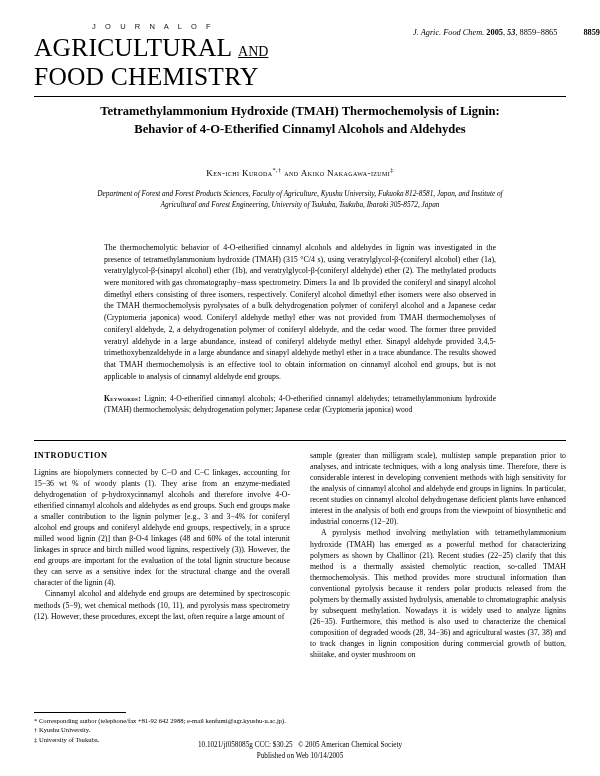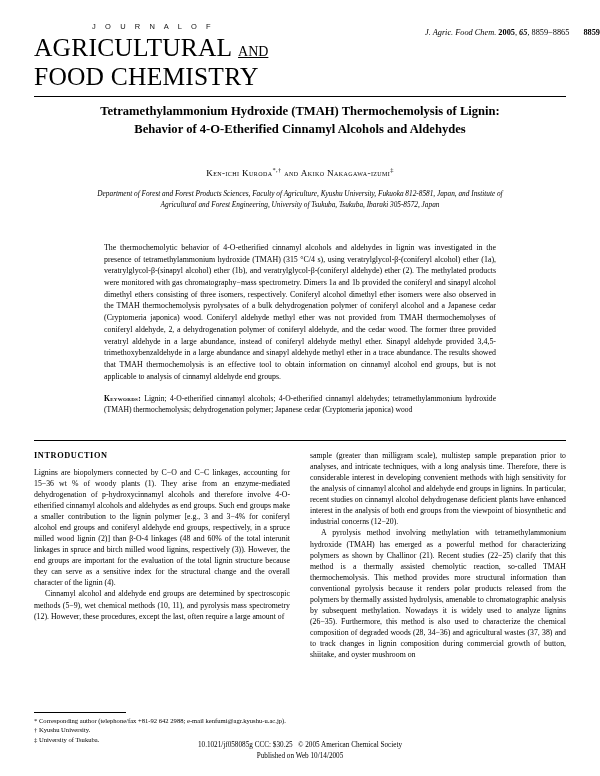--- a/index.html
+++ b/index.html
@@ -69,21 +69,21 @@
   .cite {
     position: absolute;
     right: 34px;
     top: 28px;
     font-family: "Liberation Serif", serif;
     font-size: 8.3px;
     white-space: nowrap;
   }
   .cite i { font-style: italic; }
   .cite b { font-weight: bold; }
-  .cite .pageno { font-weight: bold; margin-left: 14px; text-align: center; }
+  .cite .pageno { font-weight: bold; margin-left: 26px; text-align: center; }
 
   
   .title {
     position: absolute;
     left: 84px;
     top: 102px;
     width: 432px;
     text-align: center;
     font-size: 12.6px;
     line-height: 1.45;
@@ -205,21 +205,21 @@
 <div class="page">
 
   <div class="masthead">
     <div class="mast-journal">J O U R N A L   O F</div>
     <div class="mast-line1"><span>AGRICULTURAL </span><span class="mast-and">AND</span></div>
     <div class="mast-line2">FOOD CHEMISTRY</div>
   </div>
   <div class="mast-rule"></div>
 
   <div class="cite">
-    <i>J. Agric. Food Chem. </i><b>2005</b><span>, </span><i><b>65</b></i><span>, 8859−8865</span><span class="pageno">8859</span>
+    <i>J. Agric. Food Chem. </i><b>2005</b><span>, </span><i><b>53</b></i><span>, 8859−8865</span><span class="pageno">8859</span>
   </div>
 
   <div class="title">Tetramethylammonium Hydroxide (TMAH) Thermochemolysis of Lignin: Behavior of 4-O-Etherified Cinnamyl Alcohols and Aldehydes</div>
 
   <div class="authors">
     <span class="sc">Ken-ichi Kuroda</span><span class="sup">*,†</span><span class="sc"> and </span><span class="sc">Akiko Nakagawa-izumi</span><span class="sup">‡</span>
   </div>
 
   <div class="affil">Department of Forest and Forest Products Sciences, Faculty of Agriculture, Kyushu University, Fukuoka 812-8581, Japan, and Institute of Agricultural and Forest Engineering, University of Tsukuba, Tsukuba, Ibaraki 305-8572, Japan</div>
 

